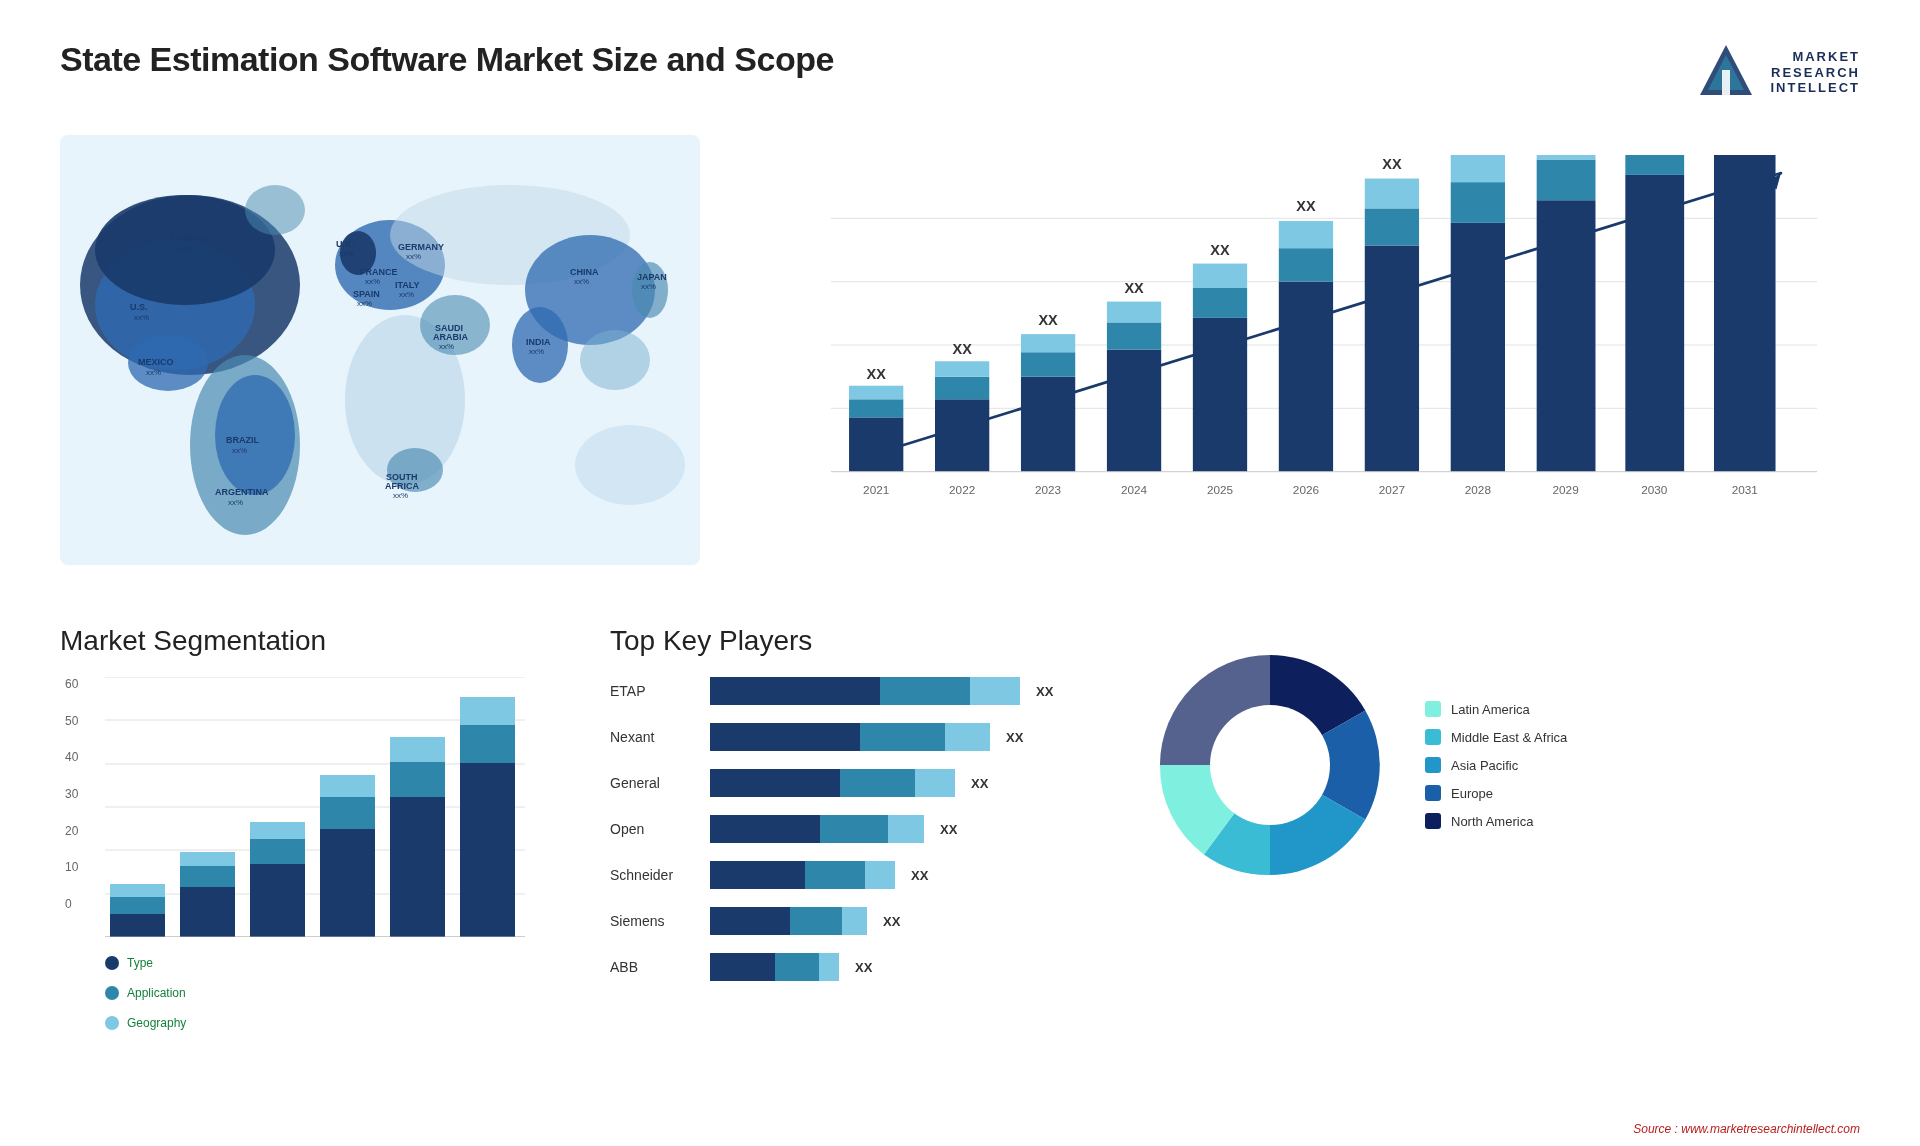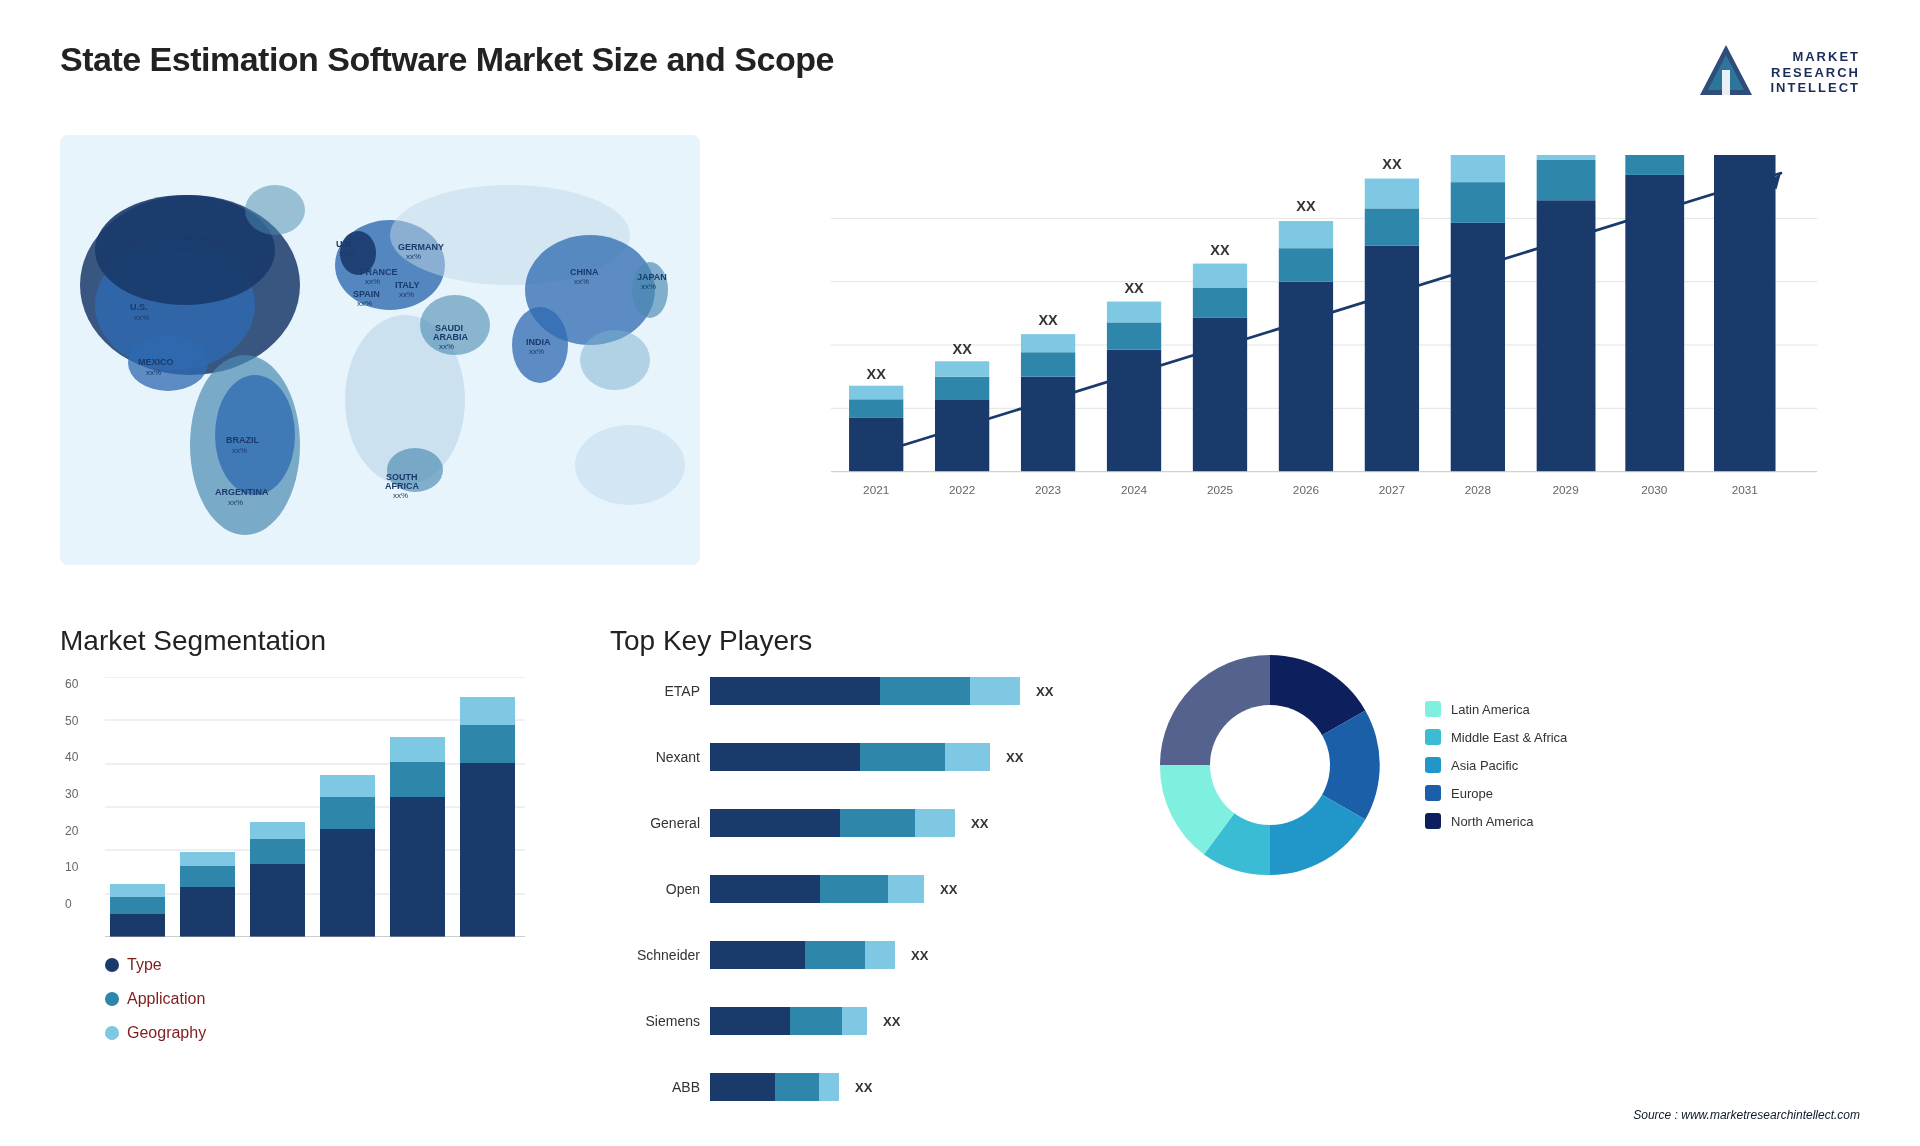--- a/index.html
+++ b/index.html
@@ -63,36 +63,35 @@
       font-weight: 400;
       color: #222;
       margin-bottom: 20px;
     }
 
     .legend-item {
       display: flex;
       align-items: center;
       gap: 8px;
       margin-bottom: 8px;
-      font-size: 16px;
-      color: #7f1d1d;
+      font-size: 12px;
+      color: #15803d;
     }
 
     .legend-dot {
       width: 14px;
       height: 14px;
       border-radius: 50%;
     }
 
     .player-row {
       display: flex;
       align-items: center;
-      margin-bottom: 24px;
+      margin-bottom: 4px;
       gap: 10px;
-      text-align: right;
     }
 
     .player-name {
       width: 90px;
       font-size: 14px;
       color: #333;
       flex-shrink: 0;
     }
 
     .player-xx {
@@ -119,24 +118,24 @@
 
     .reg-legend-color {
       width: 16px;
       height: 16px;
       border-radius: 3px;
       flex-shrink: 0;
     }
 
     .source-text {
       position: absolute;
-      bottom: 24px;
+      bottom: 10px;
       right: 60px;
       font-size: 12px;
-      color: #0f172a;
+      color: #b91c1c;
       font-style: italic;
     }
 
     
     .map-label {
       font-size: 9px;
       font-weight: 700;
       fill: #1a3a6b;
     }
 

